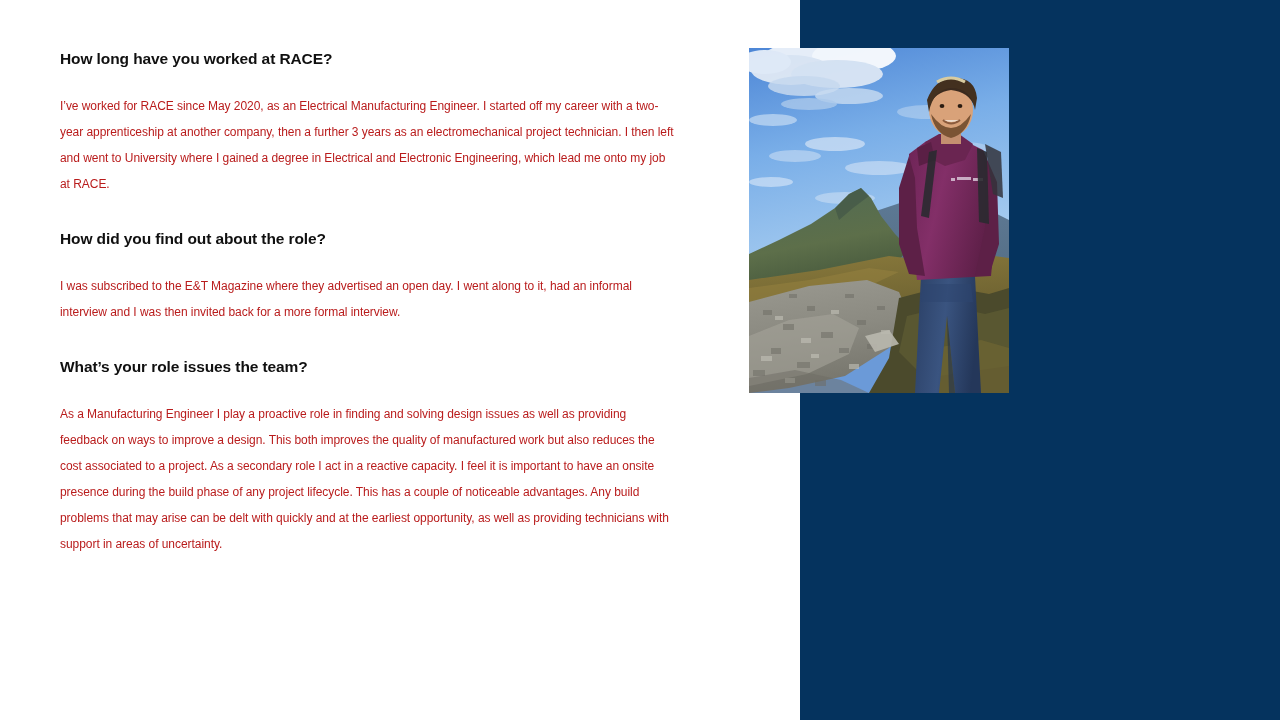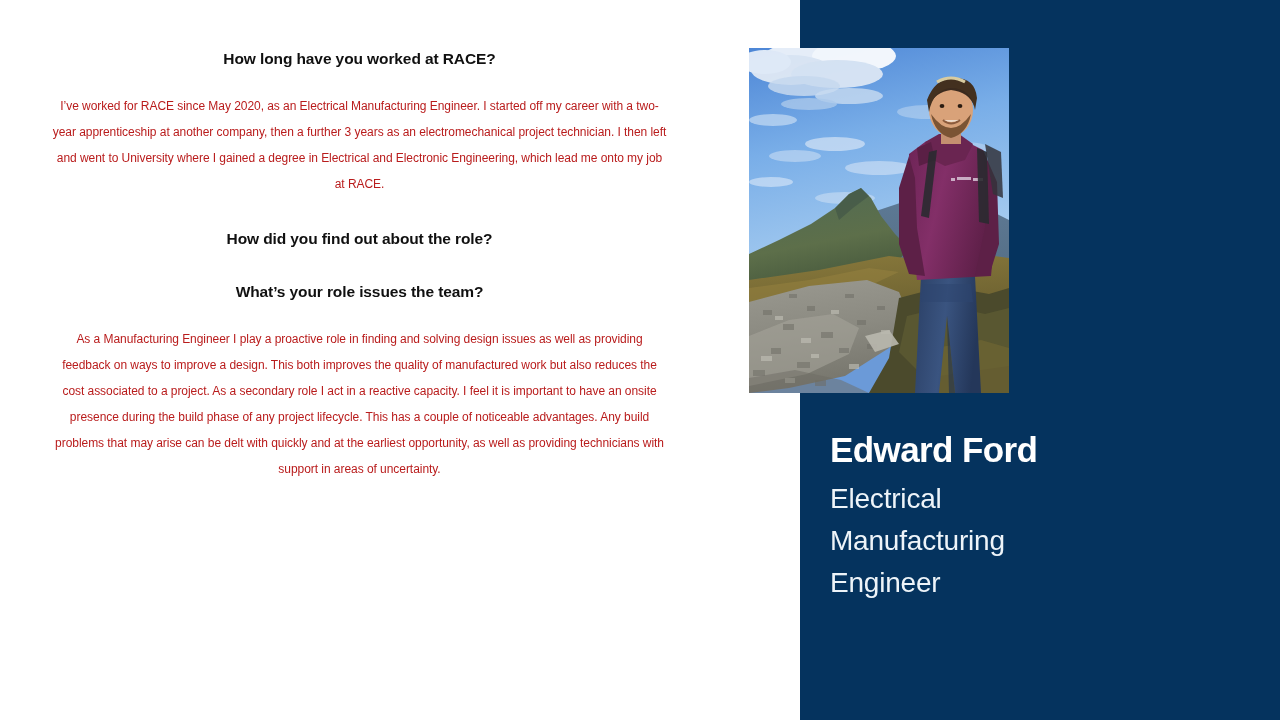--- a/index.html
+++ b/index.html
@@ -26,24 +26,23 @@
     left: 800px;
     top: 0;
     width: 480px;
     height: 720px;
     background: #05335e;
   }
 
   
   .article {
     position: absolute;
-    left: 52px;
+    left: 60px;
     top: 48px;
     width: 615px;
-    text-align: center;
   }
 
   .qa-question {
     font-size: 15.5px;
     font-weight: bold;
     color: #101010;
     line-height: 22px;
     letter-spacing: -0.1px;
   }
 
@@ -107,20 +106,21 @@
 
   <div class="article">
 
     <div class="qa-block">
       <div class="qa-question">How long have you worked at RACE?</div>
       <div class="qa-answer">I’ve worked for RACE since May 2020, as an Electrical Manufacturing Engineer. I started off my career with a two-year apprenticeship at another company, then a further 3 years as an electromechanical project technician. I then left and went to University where I gained a degree in Electrical and Electronic Engineering, which lead me onto my job at RACE.</div>
     </div>
 
     <div class="qa-block">
       <div class="qa-question">How did you find out about the role?</div>
+      <div class="qa-answer">I was subscribed to the E&amp;T Magazine where they advertised an open day. I went along to it, had an informal interview and I was then invited back for a more formal interview.</div>
     </div>
 
     <div class="qa-block">
       <div class="qa-question">What’s your role issues the team?</div>
       <div class="qa-answer">As a Manufacturing Engineer I play a proactive role in finding and solving design issues as well as providing feedback on ways to improve a design. This both improves the quality of manufactured work but also reduces the cost associated to a project. As a secondary role I act in a reactive capacity. I feel it is important to have an onsite presence during the build phase of any project lifecycle. This has a couple of noticeable advantages. Any build problems that may arise can be delt with quickly and at the earliest opportunity, as well as providing technicians with support in areas of uncertainty.</div>
     </div>
 
   </div>
 
   <div class="photo">
@@ -275,18 +275,14 @@
         <ellipse cx="211" cy="58" rx="2.4" ry="2" fill="#2a1c12"></ellipse>
 
         <path d="M194 72 Q202 79 211 72" stroke="#8a5a3c" stroke-width="2" fill="none"></path>
         <path d="M195 72 Q202 76 210 72" fill="#f0e2d6" opacity="0.9"></path>
       </g>
 
       <path d="M0 330 L46 322 L92 332 L120 345 L0 345 Z" fill="#6d6c63" opacity="0.5"></path>
     </svg>
   </div>
 
-  <div class="name-block">
-    <div class="person-name">Edward Ford</div>
-    <div class="person-role">Electrical Manufacturing Engineer</div>
-  </div>
 
 </div>
 
 </body></html>

